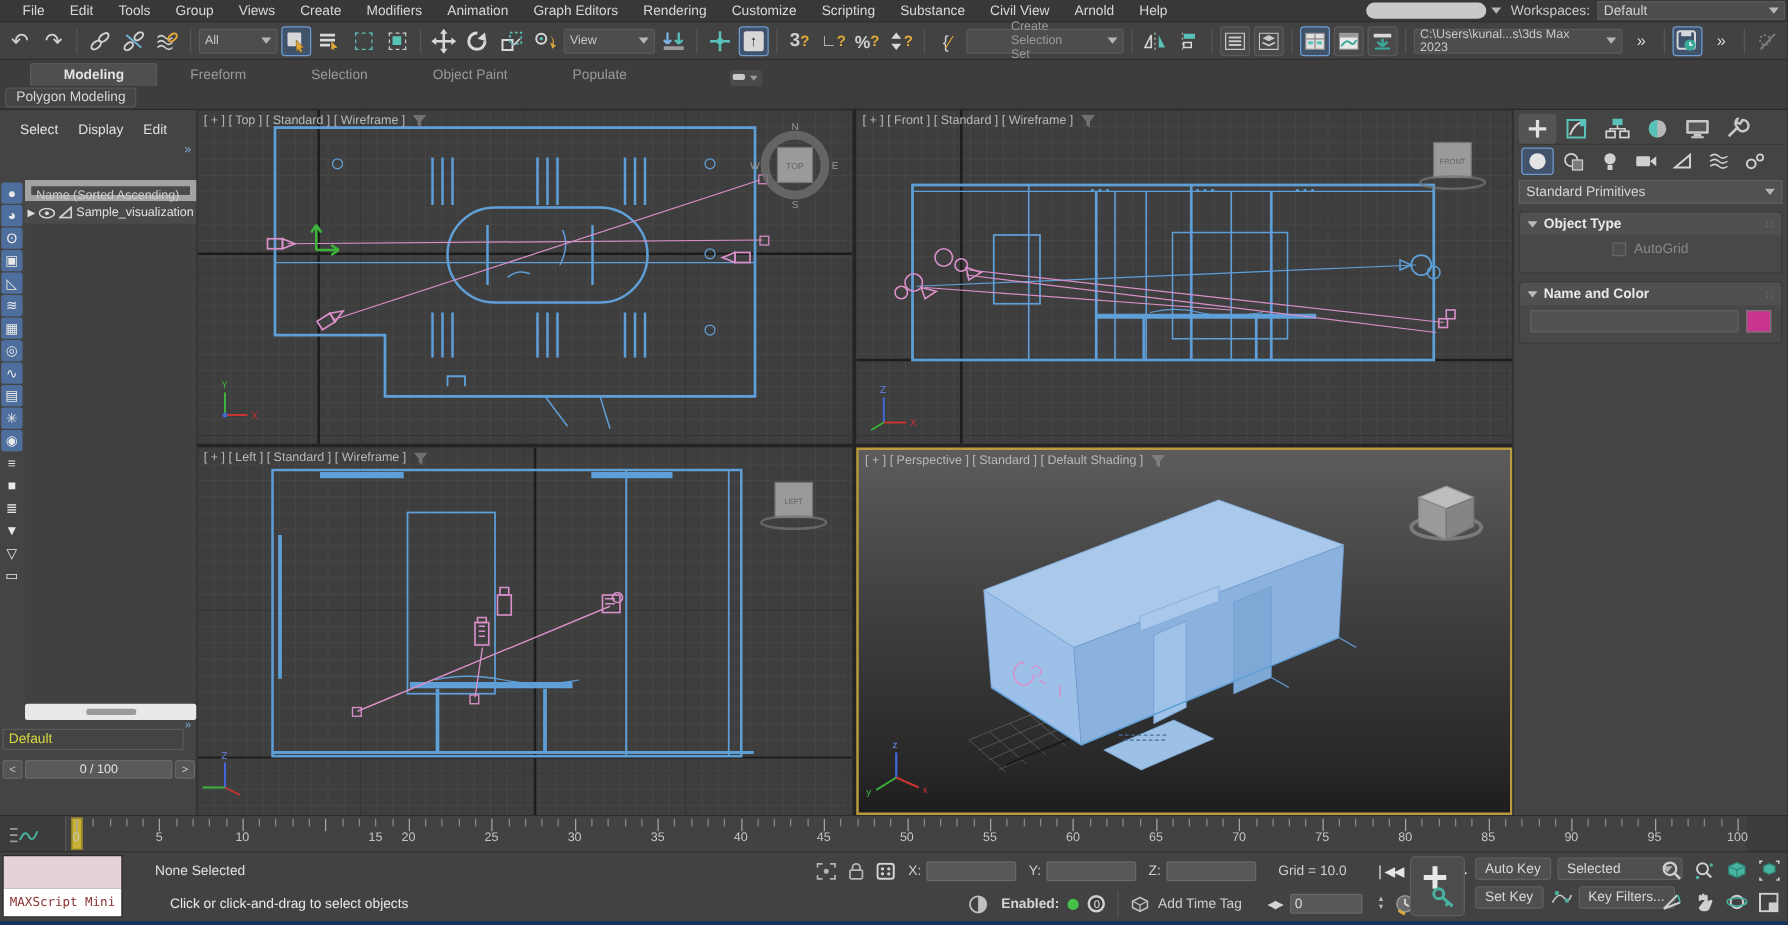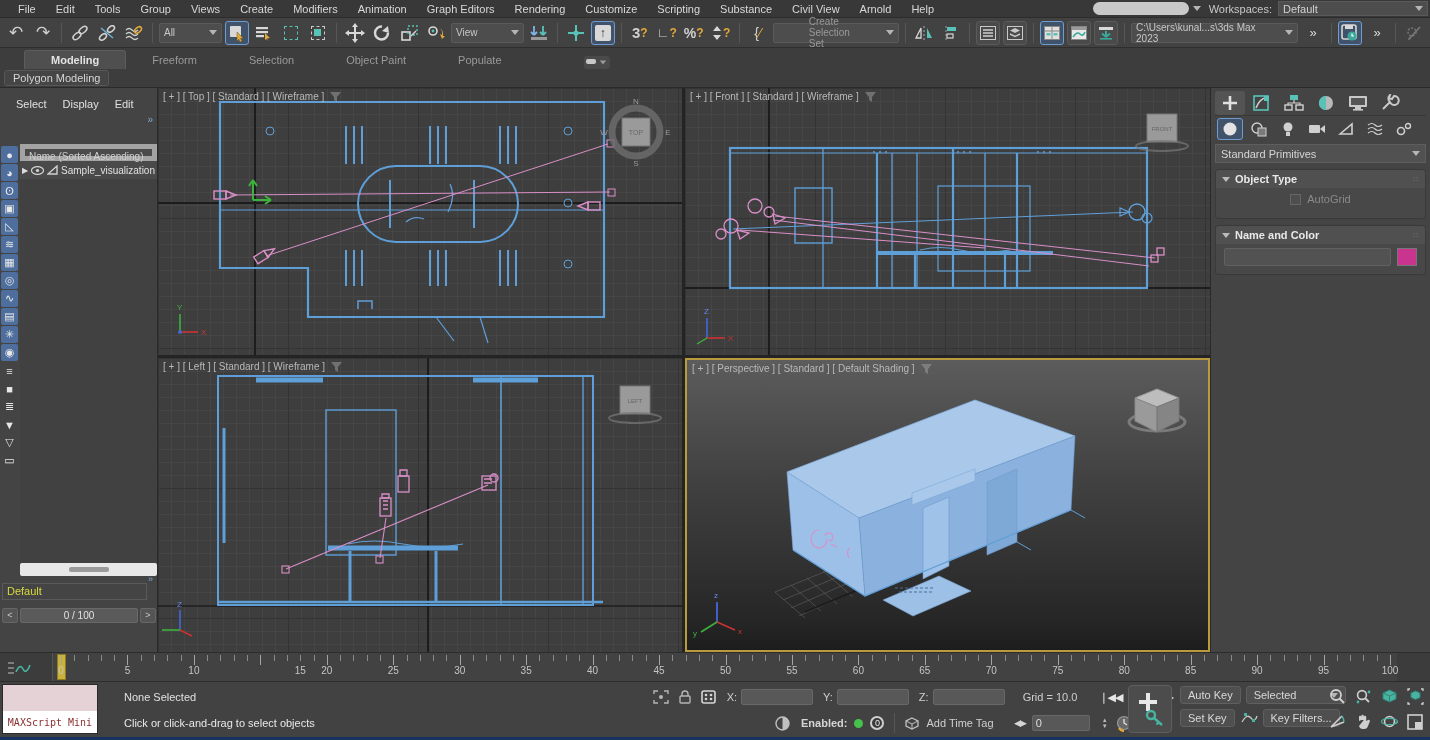--- a/index.html
+++ b/index.html
@@ -963,21 +963,21 @@
     <span style="margin:0 18px 0 8px;color:#cfcfcf;">Grid = 10.0</span>
     <span class="pb-btn">❘◀◀</span>
     <span class="pb-btn">◀❘❘</span>
     <span class="pb-btn" style="font-size:15px;">▶</span>
     <span class="pb-btn">❘❘▶</span>
     <span class="pb-btn">▶▶❘</span>
     <span style="width:190px;"></span>
   </div>
 
   <div class="srow" id="srow2">
-    <span style="margin-left:20px;color:#e8e8e8;text-align:right;">Click or click-and-drag to select objects</span>
+    <span style="margin-left:32px;color:#e8e8e8;text-align:right;">Click or click-and-drag to select objects</span>
     <span style="position:absolute;left:666px;display:flex;align-items:center;gap:7px;">
       <span class="tbtn" style="height:20px;">
           <svg width="15" height="15">
             <circle cx="7.5" cy="7.5" r="6.5" fill="none" stroke="#c0c0c0" stroke-width="1.4"></circle>
             <path d="M7.5 1 A6.5 6.5 0 0 1 7.5 14 L7.5 7.5 Z" fill="#c0c0c0"></path>
           </svg>
         </span>
       <span style="font-weight:bold;color:#d5d5d5;">Enabled:</span>
       <span class="green-dot"></span>
       <span class="badge0">0</span>

